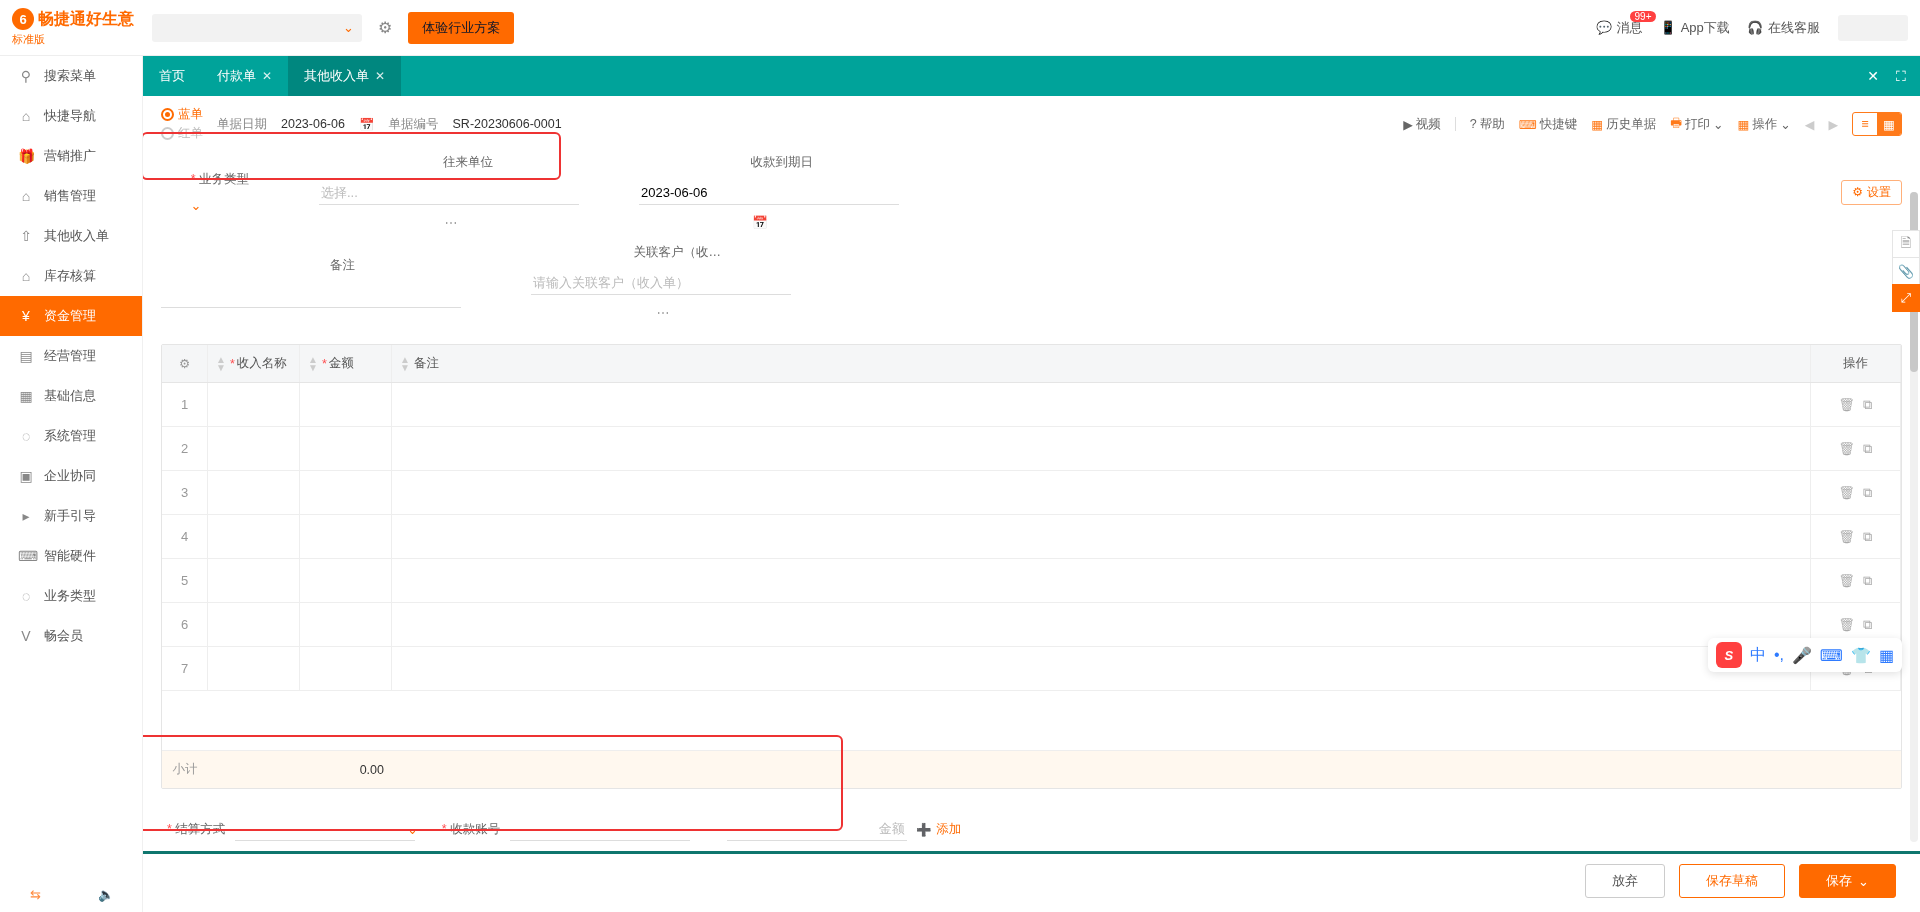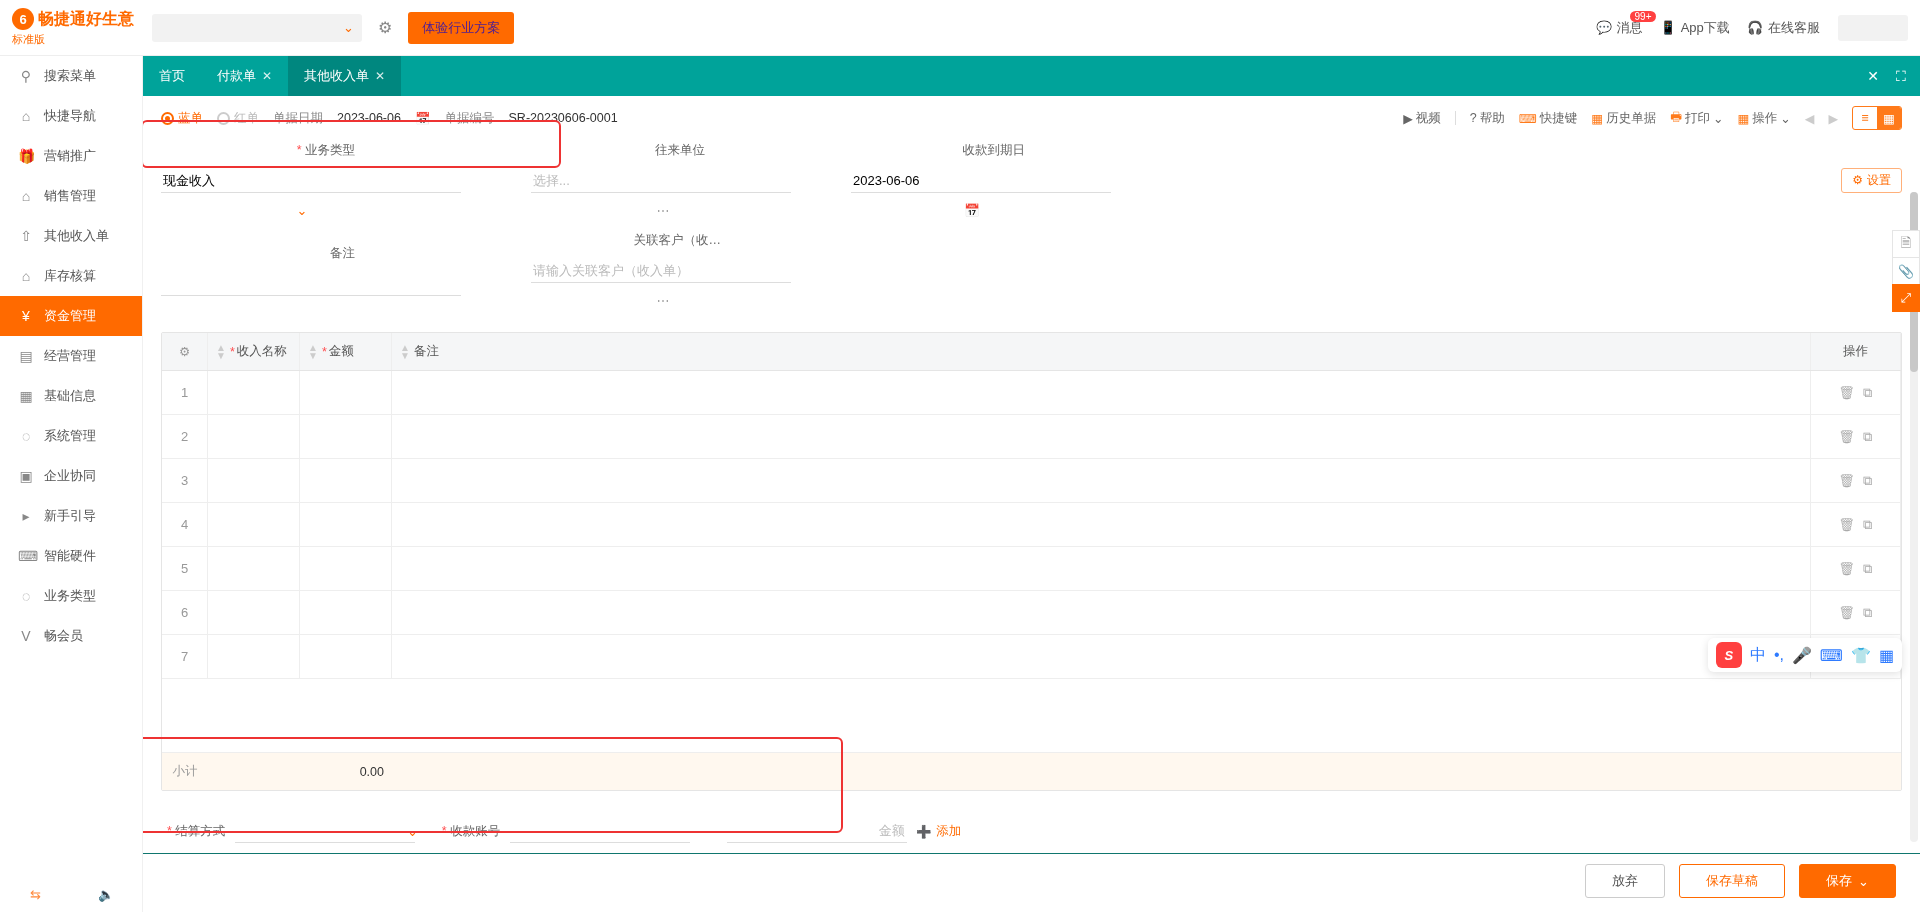--- a/index.html
+++ b/index.html
@@ -7,21 +7,21 @@
 
 
 .topbar { height: 56px; display: flex; align-items: center; padding: 0 12px; border-bottom: 1px solid #eee; }
 .logo-block { width: 130px; display: flex; flex-direction: column; align-items: flex-start; }
 .logo-row { display: flex; align-items: center; gap: 4px; }
 .logo-ic { width: 22px; height: 22px; border-radius: 50%; background: #ff6a00; display: flex; align-items: center; justify-content: center; color: #fff; font-weight: bold; }
 .logo-txt { color: #ff6a00; font-weight: 600; font-size: 16px; }
 .logo-sub { color: #ff6a00; font-size: 11px; margin-top: 2px; }
 .company-slot { width: 210px; height: 28px; background: #f2f2f2; border-radius: 3px; margin-left: 10px; display: flex; align-items: center; justify-content: flex-end; padding-right: 8px; color: #ff6a00; }
 .gear { margin: 0 16px; color: #888; font-size: 16px; }
-.try-btn { background: #ff6a00; color: #4c1d95; padding: 7px 14px; border-radius: 3px; font-size: 13px; cursor: pointer; }
+.try-btn { background: #ff6a00; color: #0f172a; padding: 7px 14px; border-radius: 3px; font-size: 13px; cursor: pointer; }
 .top-right { margin-left: auto; display: flex; align-items: center; gap: 18px; color: #555; }
 .tr-item { display: flex; align-items: center; gap: 4px; cursor: pointer; }
 .badge { position: relative; }
 .badge::after { content: attr(data-badge); position: absolute; top: -8px; right: -14px; background: #ff4040; color: #fff; font-size: 10px; border-radius: 8px; padding: 0 5px; }
 .avatar-slot { width: 70px; height: 26px; background: #f2f2f2; border-radius: 3px; }
 
 
 .layout { display: flex; height: calc(100vh - 56px); }
 
 
@@ -42,21 +42,21 @@
 .tab.active { background: #00877f; }
 .tab .x { font-size: 12px; opacity: .85; }
 .tabs-r { margin-left: auto; display: flex; align-items: center; gap: 6px; padding-right: 8px; }
 .tabs-r .sq { width: 22px; height: 22px; display: flex; align-items: center; justify-content: center; cursor: pointer; font-size: 14px; }
 
 
 .page { flex: 1; display: flex; flex-direction: column; background: #fff; margin: 0; overflow: hidden; }
 
 
 .page-head { display: flex; align-items: center; padding: 10px 18px 8px; gap: 14px; font-size: 12.5px; position: relative; }
-.radio-grp { display: flex; gap: 14px; align-items: center; }
+.radio-grp { display: flex; gap: 2px; align-items: center; flex-direction: column; }
 .radio { display: flex; align-items: center; gap: 4px; cursor: pointer; }
 .radio .dot { width: 13px; height: 13px; border-radius: 50%; border: 2px solid #ccc; display: inline-block; position: relative; }
 .radio.sel .dot { border-color: #ff6a00; }
 .radio.sel .dot::after { content: ""; position: absolute; inset: 2px; background: #ff6a00; border-radius: 50%; }
 .radio.sel span:last-child { color: #ff6a00; }
 .head-lbl { color: #888; }
 .head-val { color: #333; }
 .cal-ic { color: #ff6a00; }
 .head-tools { margin-left: auto; display: flex; align-items: center; gap: 14px; color: #666; }
 .head-tools .t { display: flex; align-items: center; gap: 3px; cursor: pointer; font-size: 12.5px; }
@@ -101,21 +101,21 @@
 .tfoot { display: flex; background: #fff8ef; border-top: 1px solid #eee; font-size: 12.5px; }
 .tfoot .td { border-right: none; }
 
 
 .settle { display: flex; align-items: center; gap: 10px; padding: 28px 6px 10px 6px; font-size: 12.5px; position: relative; margin: 0 18px; }
 .settle .flabel { width: auto; }
 .settle .finput { min-width: 110px; }
 .add-link { color: #ff6a00; display: flex; align-items: center; gap: 4px; cursor: pointer; }
 
 
-.footer { display: flex; justify-content: flex-end; gap: 14px; padding: 10px 24px 14px; border-top: 1px solid #0f766e; }
+.footer { display: flex; justify-content: flex-end; gap: 14px; padding: 10px 24px 14px; border-top: 3px solid #0f766e; }
 .btn { padding: 7px 26px; border-radius: 3px; font-size: 13px; cursor: pointer; display: flex; align-items: center; gap: 6px; }
 .btn-plain { border: 1px solid #ccc; color: #555; background: #fff; }
 .btn-outline { border: 1px solid #ff6a00; color: #ff6a00; background: #fff; }
 .btn-primary { background: #ff6a00; color: #fff; border: 1px solid #ff6a00; }
 
 
 .float-tools { position: fixed; right: 0; top: 230px; display: flex; flex-direction: column; }
 .float-tools div { width: 28px; height: 28px; border: 1px solid #e5e5e5; display: flex; align-items: center; justify-content: center; color: #888; background: #fff; cursor: pointer; margin-bottom: -1px; }
 .float-tools .active { background: #ff6a00; color: #fff; border-color: #ff6a00; }
 
@@ -303,21 +303,20 @@
             <div class="off">≡</div>
             <div class="on">▦</div>
           </div>
         </div>
       </div>
 
       <div class="form-area" style="position:relative;">
         <div class="form-row">
           <div class="field" style="position:relative;">
             <span class="flabel req">业务类型</span>
-            <input class="finput" style="min-width: 300px;" value="现金收入">
             <span class="drop-ic">⌄</span>
           </div>
           <div class="field" style="margin-left:40px;">
             <span class="flabel">往来单位</span>
             <input class="finput" placeholder="选择..." style="">
             <span class="dots-ic">⋯</span>
           </div>
           <div class="field" style="margin-left:30px;">
             <span class="flabel">收款到期日</span>
             <input class="finput" value="2023-06-06" style="">

